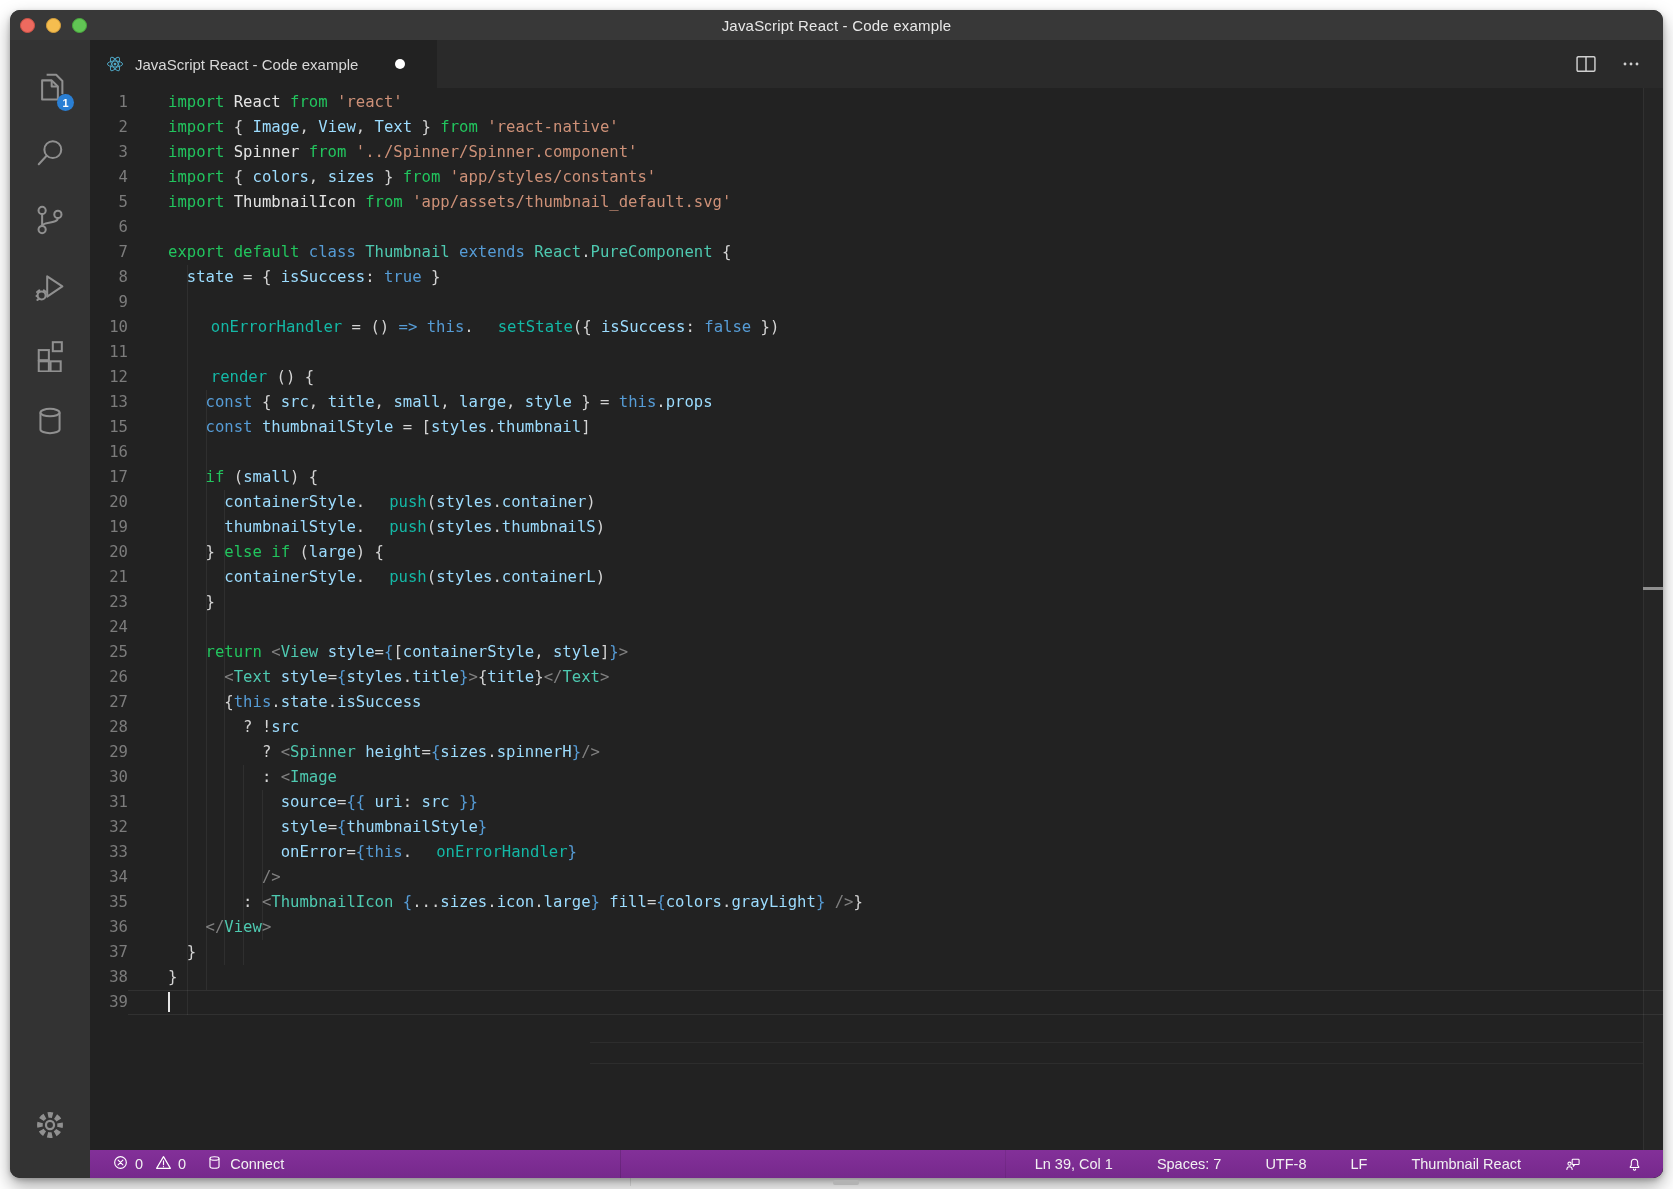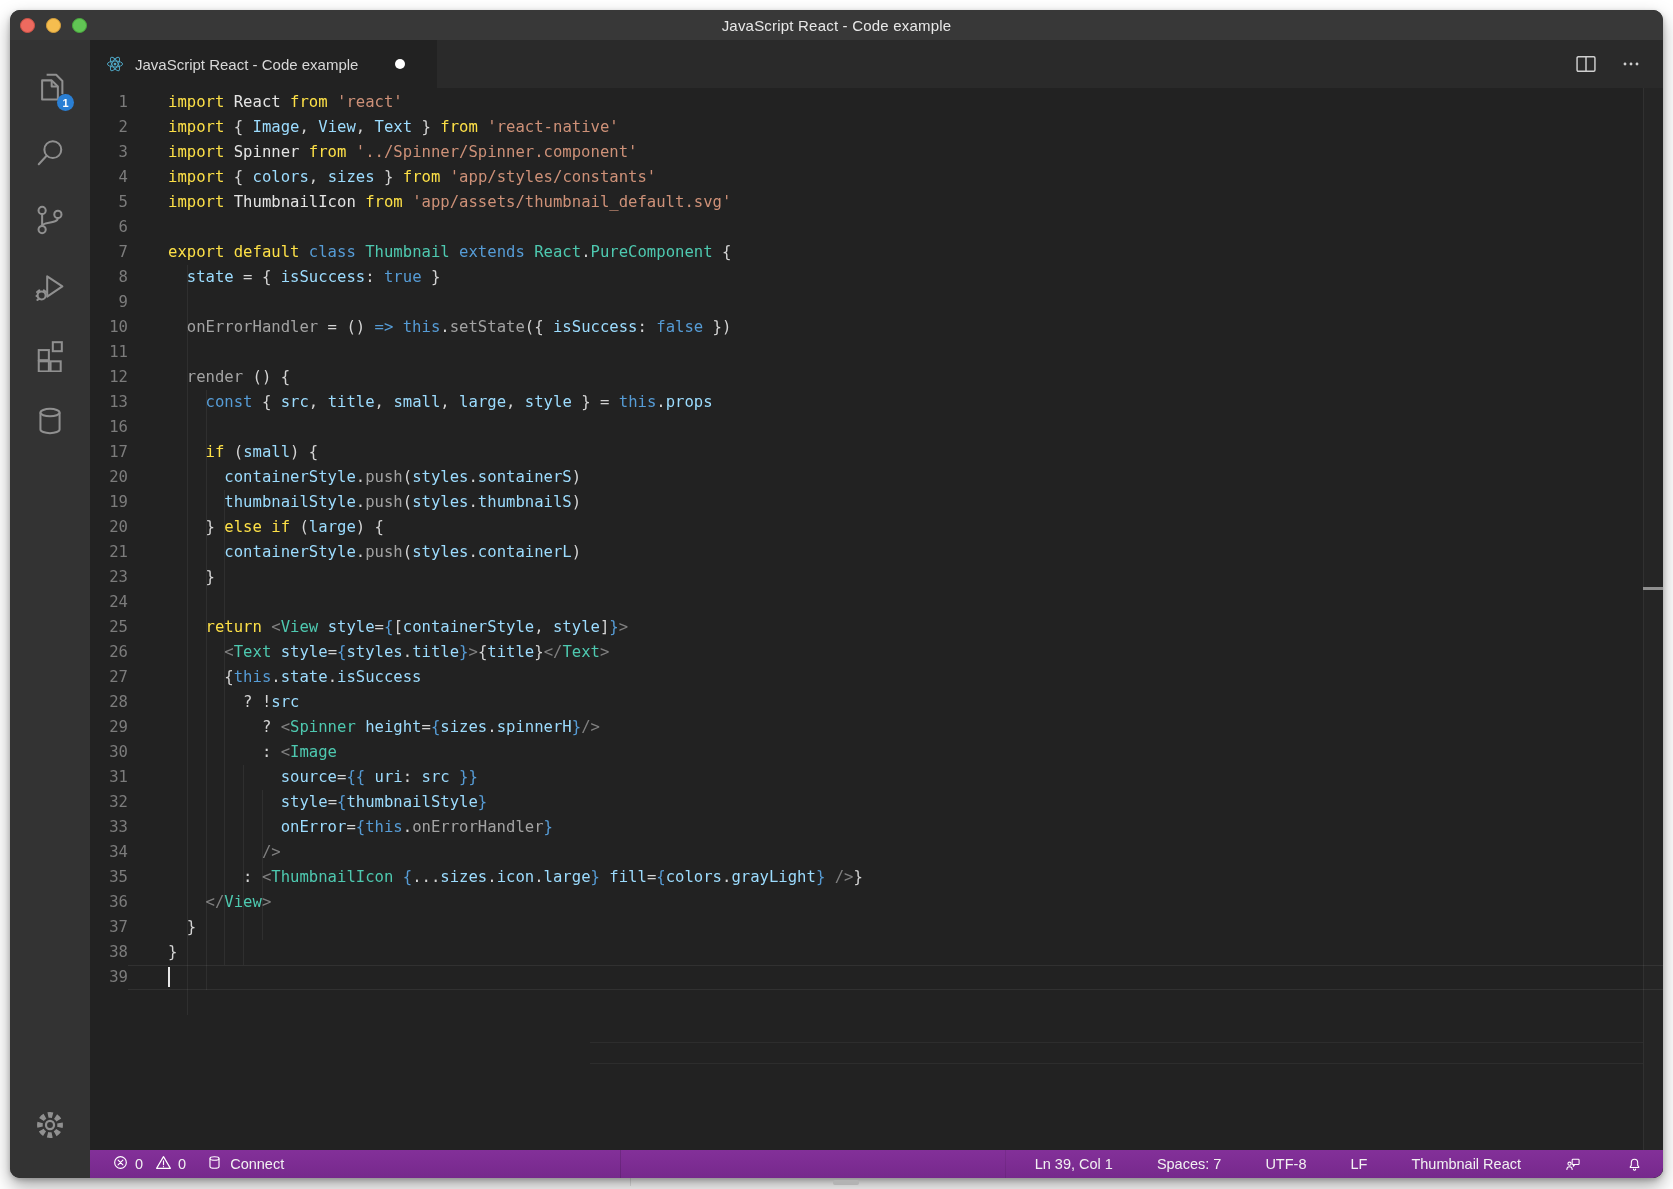--- a/index.html
+++ b/index.html
@@ -51,24 +51,24 @@
 
   
   .editor { position:relative; flex:1; overflow:hidden; background:#222;
             font-family:"DejaVu Sans Mono", monospace; font-size:15.6px; }
   .code-lines { position:relative; padding-top:2px; }
   .code-line { display:flex; height:25px; line-height:25px; white-space:pre; }
   .code-line .ln { flex:0 0 38px; text-align:right; color:#7C7C7C; user-select:none; }
   .code-line .lc { flex:1; padding-left:40px; color:#D4D4D D; }
   .code-line.current .lc { box-shadow:inset 0 1px 0 rgba(255,255,255,.07),
                                       inset 0 -1px 0 rgba(255,255,255,.07); }
-  .tk-kw   { color:#fde047;margin-top:45px; }
+  .tk-kw   { color:#22c55e;margin-top:45px; }
   .tk-kw2  { color:#569CD6;text-align:center; }
   .tk-type { color:#4EC9B0; }
-  .tk-fn   { color:#a3a3a3; }
+  .tk-fn   { color:#14b8a6;margin-left:24px; }
   .tk-var  { color:#9CDCFE; }
   .tk-str  { color:#CE9178; }
   .tk-pun  { color:#D4D4D4; }
   .tk-tag  { color:#808080; }
   .tk-plain{ color:#E4E4E4; }
   .cursor { display:inline-block; position:relative; top:2px; width:2px; height:20px;
             background:#E8E8E8; vertical-align:top; }
   .guide { position:absolute; width:1px; background:rgba(255,255,255,.06); }
 
   .scroll-divider { position:absolute; top:0; bottom:0; left:1553px; width:1px;
@@ -219,23 +219,24 @@
             <div class="code-line"><span class="ln">4</span><span class="lc"><span class="tk-kw">import</span><span class="tk-pun"> { </span><span class="tk-var">colors</span><span class="tk-pun">, </span><span class="tk-var">sizes</span><span class="tk-pun"> } </span><span class="tk-kw">from</span><span class="tk-pun"> </span><span class="tk-str">'app/styles/constants'</span></span></div>
             <div class="code-line"><span class="ln">5</span><span class="lc"><span class="tk-kw">import</span><span class="tk-pun"> </span><span class="tk-plain">ThumbnailIcon</span><span class="tk-pun"> </span><span class="tk-kw">from</span><span class="tk-pun"> </span><span class="tk-str">'app/assets/thumbnail_default.svg'</span></span></div>
             <div class="code-line"><span class="ln">6</span><span class="lc"></span></div>
             <div class="code-line"><span class="ln">7</span><span class="lc"><span class="tk-kw">export</span><span class="tk-pun"> </span><span class="tk-kw">default</span><span class="tk-pun"> </span><span class="tk-kw2">class</span><span class="tk-pun"> </span><span class="tk-type">Thumbnail</span><span class="tk-pun"> </span><span class="tk-kw2">extends</span><span class="tk-pun"> </span><span class="tk-type">React</span><span class="tk-pun">.</span><span class="tk-type">PureComponent</span><span class="tk-pun"> {</span></span></div>
             <div class="code-line"><span class="ln">8</span><span class="lc"><span class="tk-pun">  </span><span class="tk-var">state</span><span class="tk-pun"> = { </span><span class="tk-var">isSuccess</span><span class="tk-pun">: </span><span class="tk-kw2">true</span><span class="tk-pun"> }</span></span></div>
             <div class="code-line"><span class="ln">9</span><span class="lc"></span></div>
             <div class="code-line"><span class="ln">10</span><span class="lc"><span class="tk-pun">  </span><span class="tk-fn">onErrorHandler</span><span class="tk-pun"> = () </span><span class="tk-kw2">=&gt;</span><span class="tk-pun"> </span><span class="tk-kw2">this</span><span class="tk-pun">.</span><span class="tk-fn">setState</span><span class="tk-pun">({ </span><span class="tk-var">isSuccess</span><span class="tk-pun">: </span><span class="tk-kw2">false</span><span class="tk-pun"> })</span></span></div>
             <div class="code-line"><span class="ln">11</span><span class="lc"></span></div>
             <div class="code-line"><span class="ln">12</span><span class="lc"><span class="tk-pun">  </span><span class="tk-fn">render</span><span class="tk-pun"> () {</span></span></div>
             <div class="code-line"><span class="ln">13</span><span class="lc"><span class="tk-pun">    </span><span class="tk-kw2">const</span><span class="tk-pun"> { </span><span class="tk-var">src</span><span class="tk-pun">, </span><span class="tk-var">title</span><span class="tk-pun">, </span><span class="tk-var">small</span><span class="tk-pun">, </span><span class="tk-var">large</span><span class="tk-pun">, </span><span class="tk-var">style</span><span class="tk-pun"> } = </span><span class="tk-kw2">this</span><span class="tk-pun">.</span><span class="tk-var">props</span></span></div>
+            <div class="code-line"><span class="ln">15</span><span class="lc"><span class="tk-pun">    </span><span class="tk-kw2">const</span><span class="tk-pun"> </span><span class="tk-var">thumbnailStyle</span><span class="tk-pun"> = [</span><span class="tk-var">styles</span><span class="tk-pun">.</span><span class="tk-var">thumbnail</span><span class="tk-pun">]</span></span></div>
             <div class="code-line"><span class="ln">16</span><span class="lc"></span></div>
             <div class="code-line"><span class="ln">17</span><span class="lc"><span class="tk-pun">    </span><span class="tk-kw">if</span><span class="tk-pun"> (</span><span class="tk-var">small</span><span class="tk-pun">) {</span></span></div>
-            <div class="code-line"><span class="ln">20</span><span class="lc"><span class="tk-pun">      </span><span class="tk-var">containerStyle</span><span class="tk-pun">.</span><span class="tk-fn">push</span><span class="tk-pun">(</span><span class="tk-var">styles</span><span class="tk-pun">.</span><span class="tk-var">sontainerS</span><span class="tk-pun">)</span></span></div>
+            <div class="code-line"><span class="ln">20</span><span class="lc"><span class="tk-pun">      </span><span class="tk-var">containerStyle</span><span class="tk-pun">.</span><span class="tk-fn">push</span><span class="tk-pun">(</span><span class="tk-var">styles</span><span class="tk-pun">.</span><span class="tk-var">container</span><span class="tk-pun">)</span></span></div>
             <div class="code-line"><span class="ln">19</span><span class="lc"><span class="tk-pun">      </span><span class="tk-var">thumbnailStyle</span><span class="tk-pun">.</span><span class="tk-fn">push</span><span class="tk-pun">(</span><span class="tk-var">styles</span><span class="tk-pun">.</span><span class="tk-var">thumbnailS</span><span class="tk-pun">)</span></span></div>
             <div class="code-line"><span class="ln">20</span><span class="lc"><span class="tk-pun">    } </span><span class="tk-kw">else</span><span class="tk-pun"> </span><span class="tk-kw">if</span><span class="tk-pun"> (</span><span class="tk-var">large</span><span class="tk-pun">) {</span></span></div>
             <div class="code-line"><span class="ln">21</span><span class="lc"><span class="tk-pun">      </span><span class="tk-var">containerStyle</span><span class="tk-pun">.</span><span class="tk-fn">push</span><span class="tk-pun">(</span><span class="tk-var">styles</span><span class="tk-pun">.</span><span class="tk-var">containerL</span><span class="tk-pun">)</span></span></div>
             <div class="code-line"><span class="ln">23</span><span class="lc"><span class="tk-pun">    }</span></span></div>
             <div class="code-line"><span class="ln">24</span><span class="lc"></span></div>
             <div class="code-line"><span class="ln">25</span><span class="lc"><span class="tk-pun">    </span><span class="tk-kw">return</span><span class="tk-pun"> </span><span class="tk-tag">&lt;</span><span class="tk-type">View</span><span class="tk-pun"> </span><span class="tk-var">style</span><span class="tk-pun">=</span><span class="tk-kw2">{</span><span class="tk-pun">[</span><span class="tk-var">containerStyle</span><span class="tk-pun">, </span><span class="tk-var">style</span><span class="tk-pun">]</span><span class="tk-kw2">}</span><span class="tk-tag">&gt;</span></span></div>
             <div class="code-line"><span class="ln">26</span><span class="lc"><span class="tk-pun">      </span><span class="tk-tag">&lt;</span><span class="tk-type">Text</span><span class="tk-pun"> </span><span class="tk-var">style</span><span class="tk-pun">=</span><span class="tk-kw2">{</span><span class="tk-var">styles</span><span class="tk-pun">.</span><span class="tk-var">title</span><span class="tk-kw2">}</span><span class="tk-tag">&gt;</span><span class="tk-pun">{</span><span class="tk-var">title</span><span class="tk-pun">}</span><span class="tk-tag">&lt;/</span><span class="tk-type">Text</span><span class="tk-tag">&gt;</span></span></div>
             <div class="code-line"><span class="ln">27</span><span class="lc"><span class="tk-pun">      {</span><span class="tk-kw2">this</span><span class="tk-pun">.</span><span class="tk-var">state</span><span class="tk-pun">.</span><span class="tk-var">isSuccess</span></span></div>
             <div class="code-line"><span class="ln">28</span><span class="lc"><span class="tk-pun">        ? !</span><span class="tk-var">src</span></span></div>
             <div class="code-line"><span class="ln">29</span><span class="lc"><span class="tk-pun">          ? </span><span class="tk-tag">&lt;</span><span class="tk-type">Spinner</span><span class="tk-pun"> </span><span class="tk-var">height</span><span class="tk-pun">=</span><span class="tk-kw2">{</span><span class="tk-var">sizes</span><span class="tk-pun">.</span><span class="tk-var">spinnerH</span><span class="tk-kw2">}</span><span class="tk-tag">/&gt;</span></span></div>

